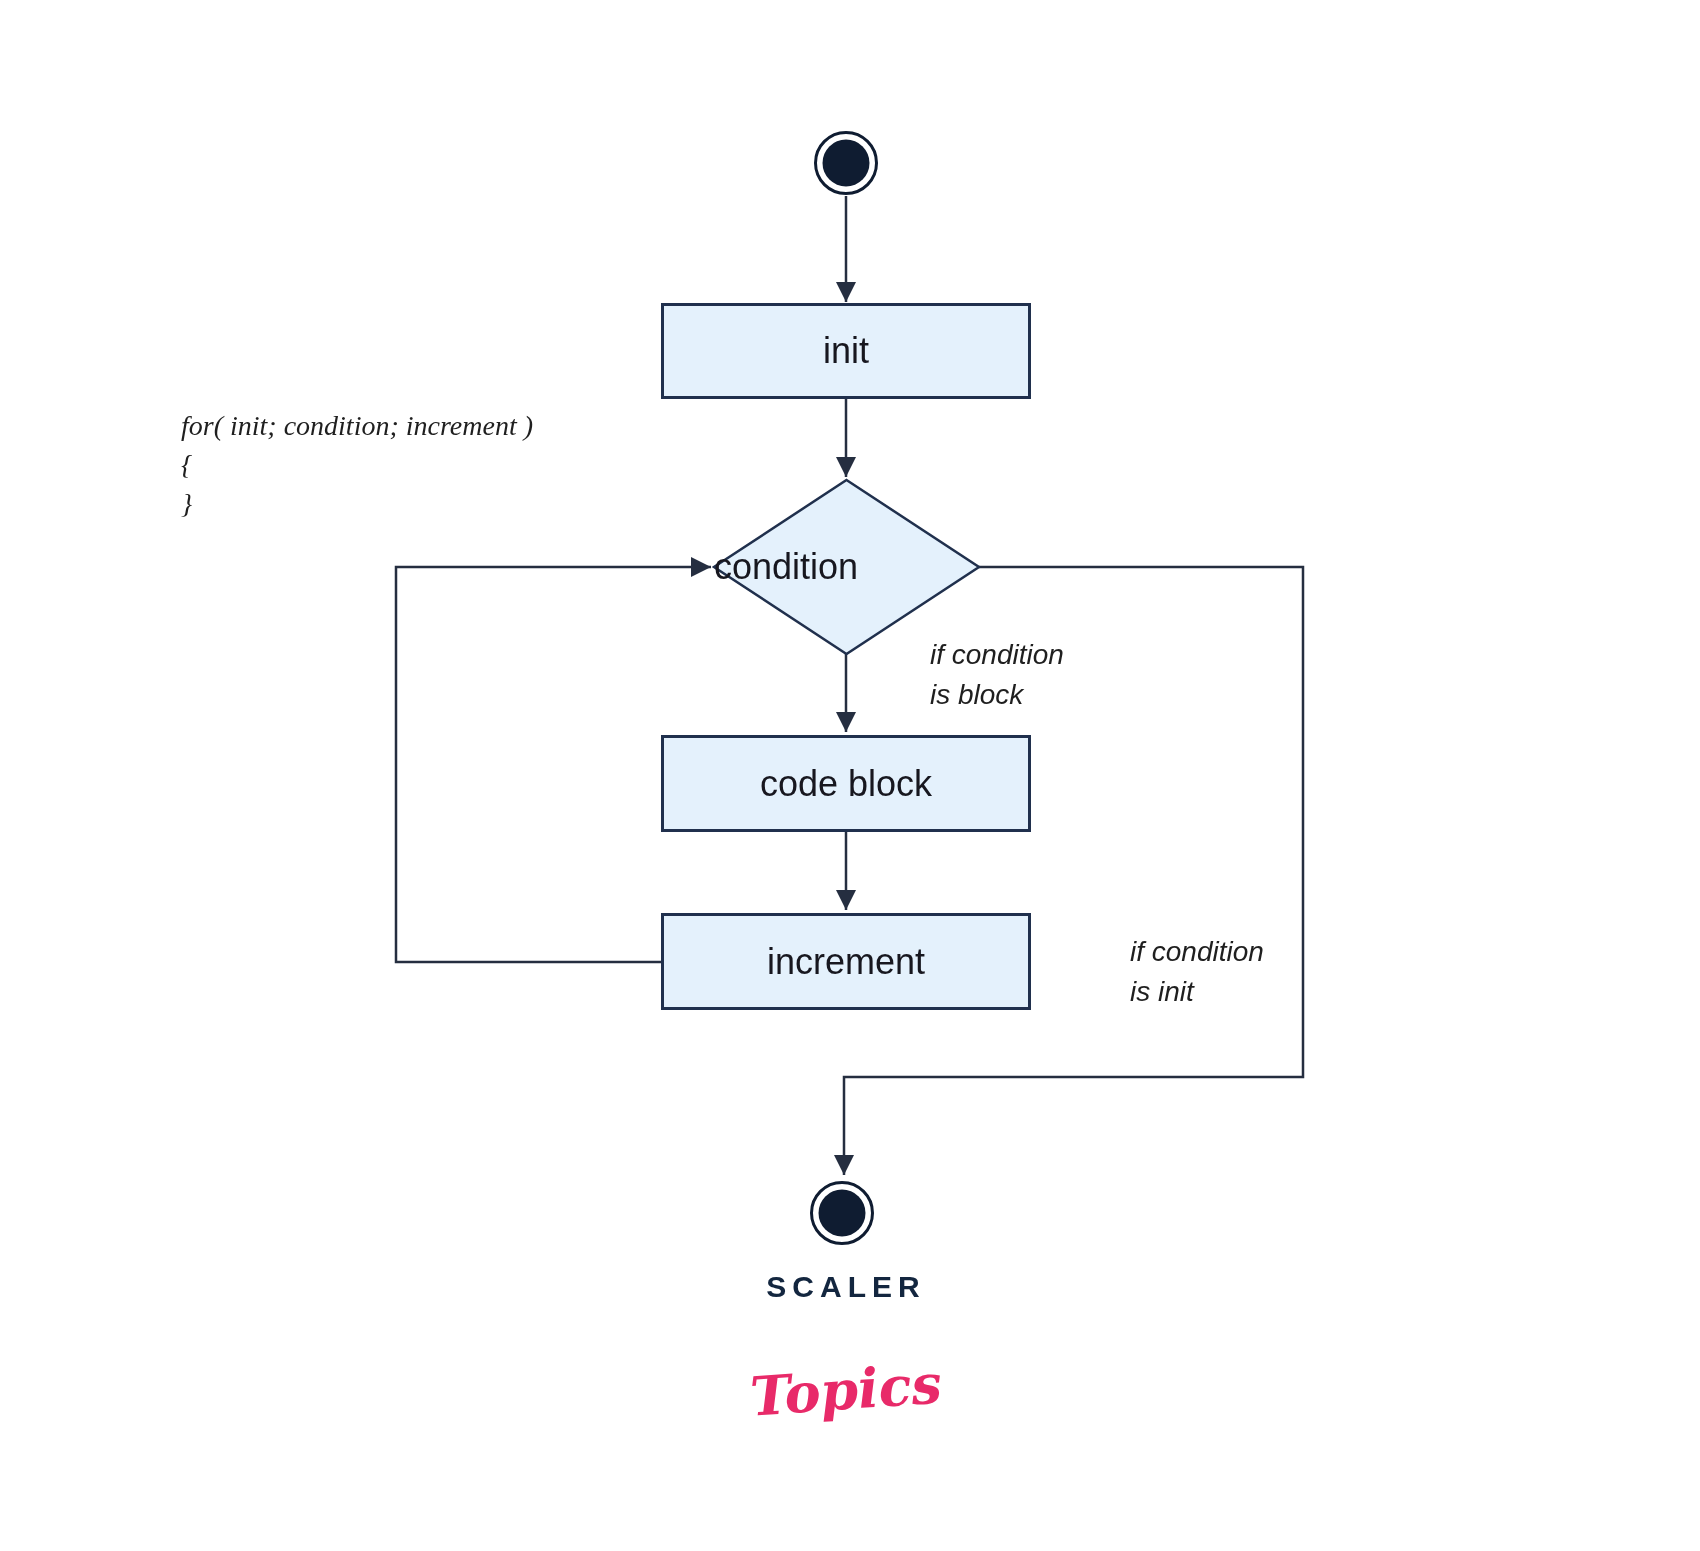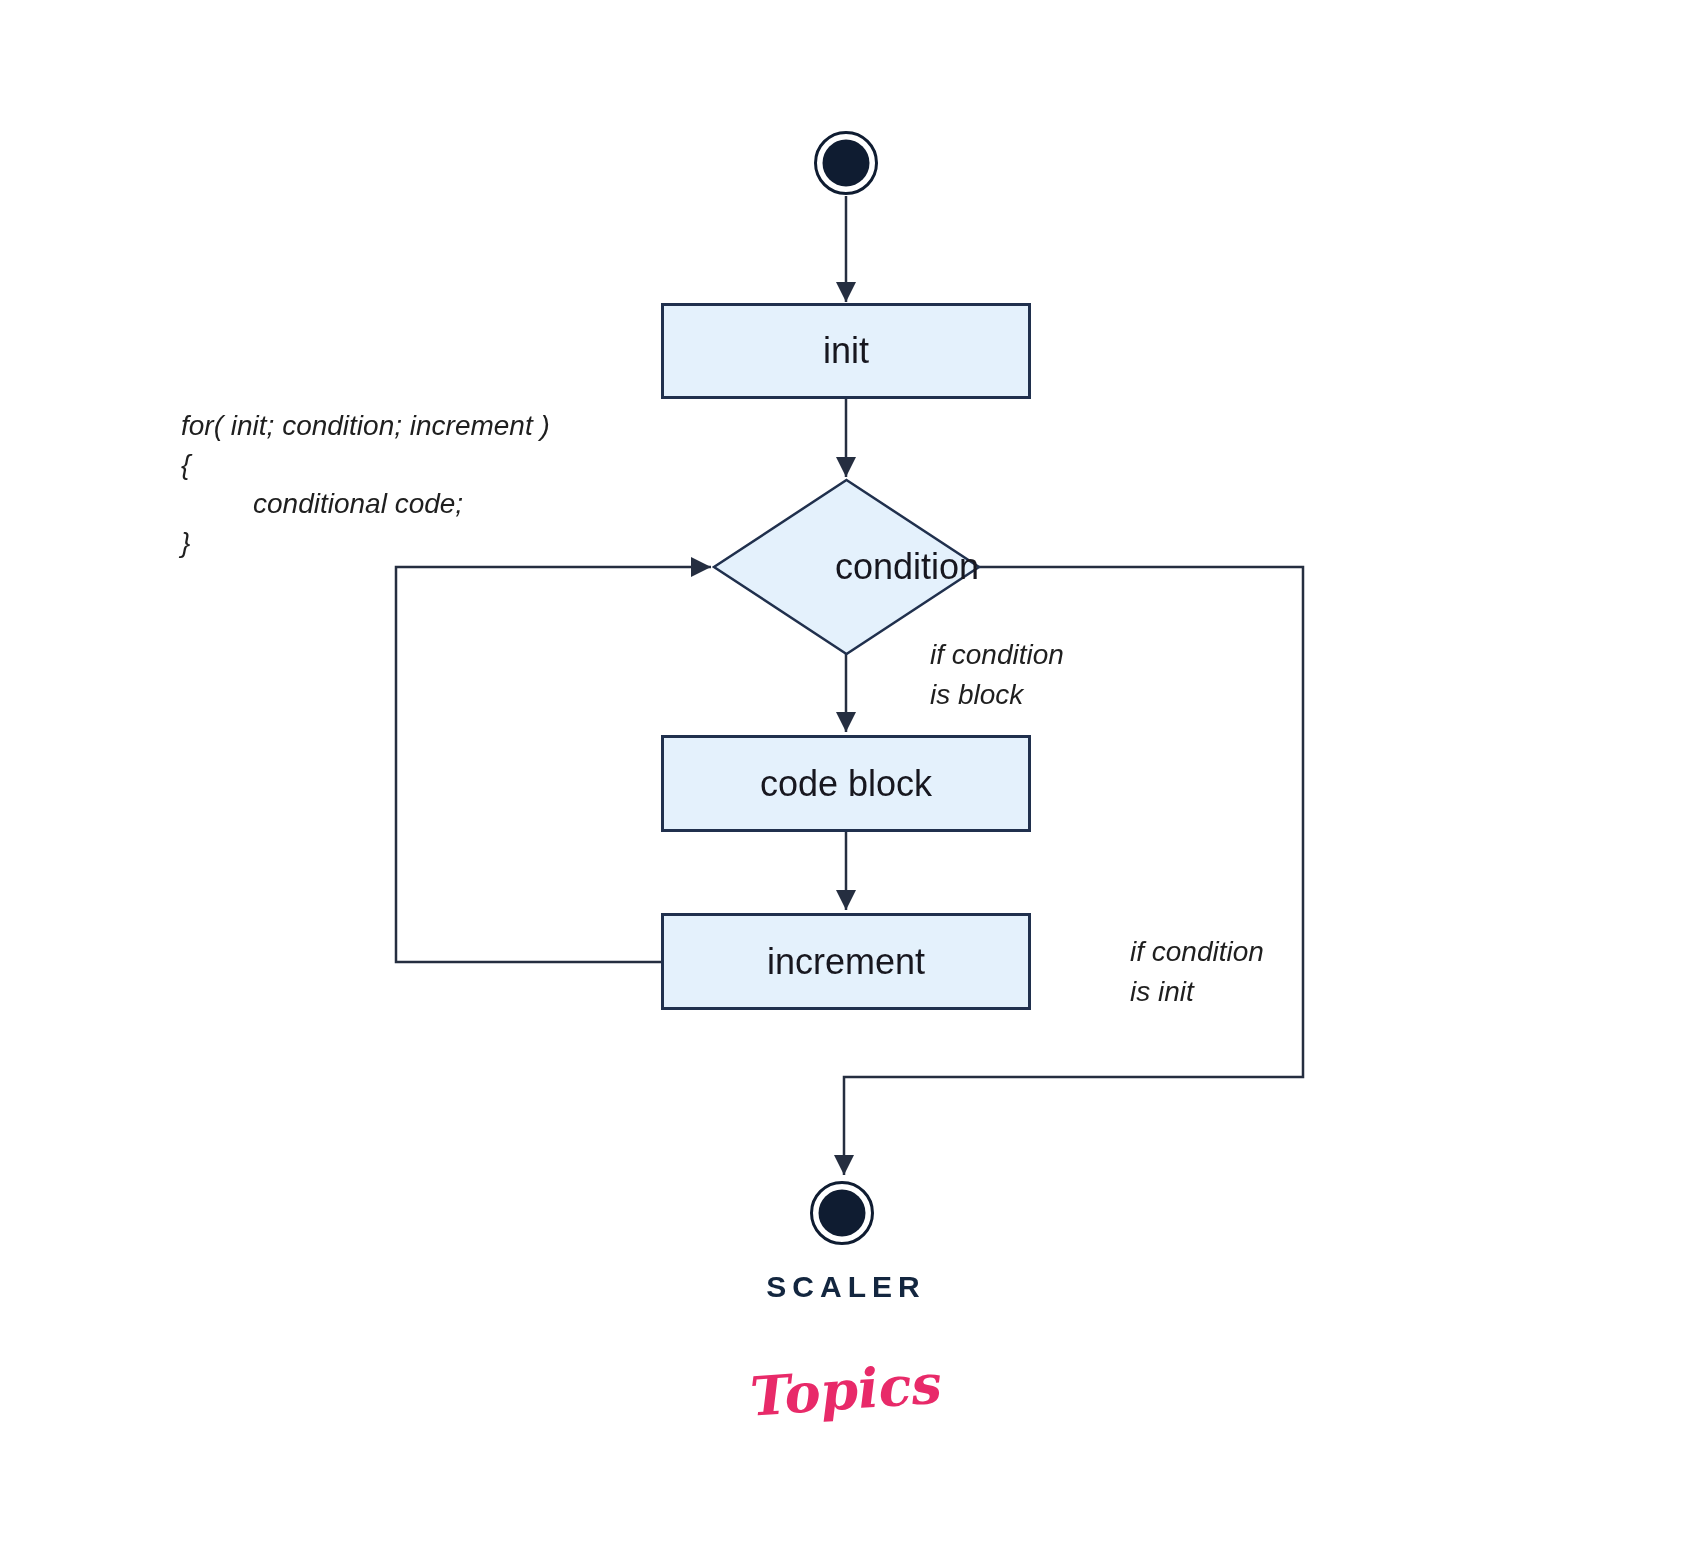--- a/index.html
+++ b/index.html
@@ -35,32 +35,32 @@
     border:3px solid var(--node-border);
     display:flex;align-items:center;justify-content:center;
     font-size:36px;color:var(--label-text);
   }
   #node-init{top:303px;height:96px;}
   #node-code-block{top:735px;}
   #node-increment{top:913px;}
 
   .diamond-label{
     position:absolute;left:714px;top:480px;width:265px;height:174px;
-    display:flex;align-items:center;justify-content:flex-end;
+    display:flex;align-items:center;justify-content:flex-start;
     font-size:36px;color:var(--label-text);
   }
 
   .annotation{
     position:absolute;
     font-style:italic;
     font-size:28px;line-height:40px;
     color:var(--annotation-text);
     white-space:nowrap;
   }
-  #code-snippet{left:181px;top:406px;line-height:39px;}
+  #code-snippet{left:181px;top:406px;line-height:39px;font-family:Liberation Serif, serif;}
   #code-snippet .indent{padding-left:72px;}
   #true-label{left:930px;top:635px;}
   #false-label{left:1130px;top:932px;}
 
   .brand{position:absolute;left:696px;width:300px;text-align:center;}
   #brand-top{
     top:1270px;
     font-size:30px;font-weight:700;letter-spacing:6px;
     color:var(--brand-navy);
   }
@@ -113,21 +113,20 @@
     <span>increment</span>
   </div>
 
   <div class="diamond-label">
     <span>condition</span>
   </div>
 
   <div class="annotation" id="code-snippet">
     <div>for( init; condition; increment )</div>
     <div>{</div>
-    <div class="indent">conditional code;</div>
     <div>}</div>
   </div>
 
   <div class="annotation" id="true-label">
     <div>if condition</div>
     <div>is block</div>
   </div>
   <div class="annotation" id="false-label">
     <div>if condition</div>
     <div>is init</div>

